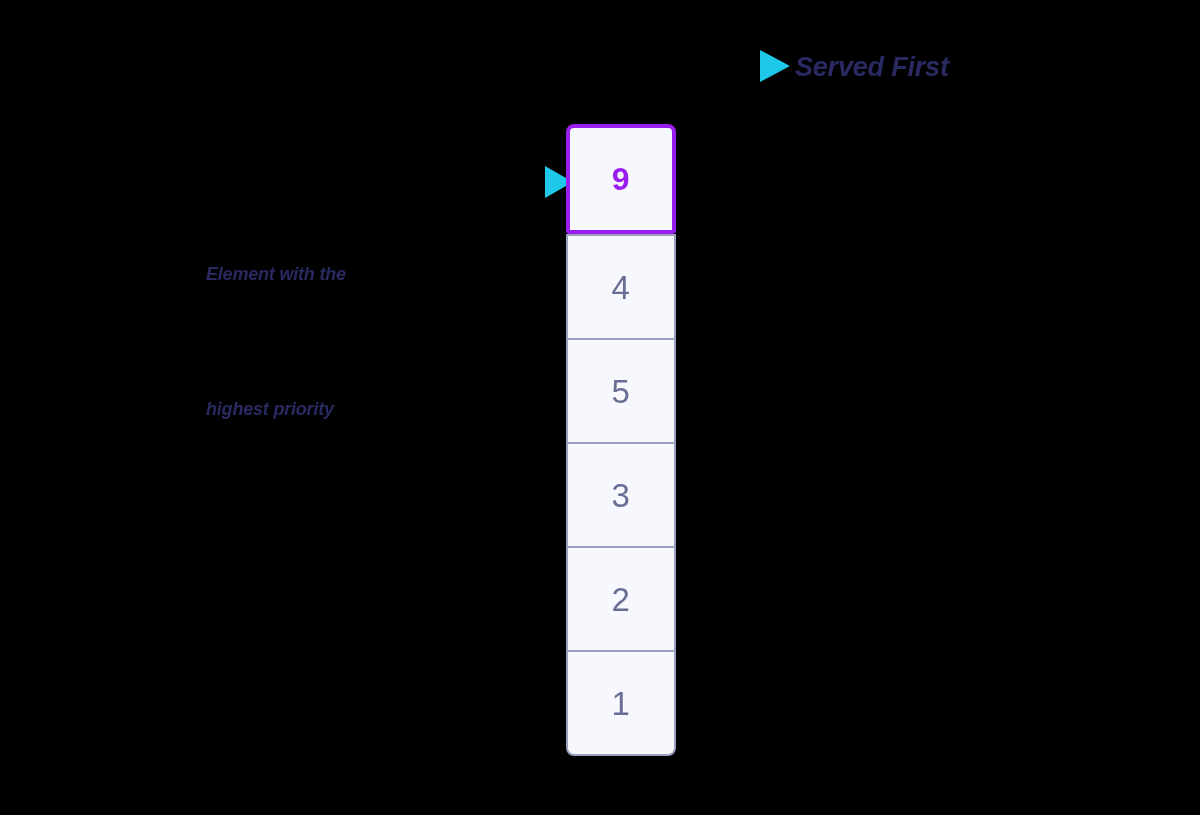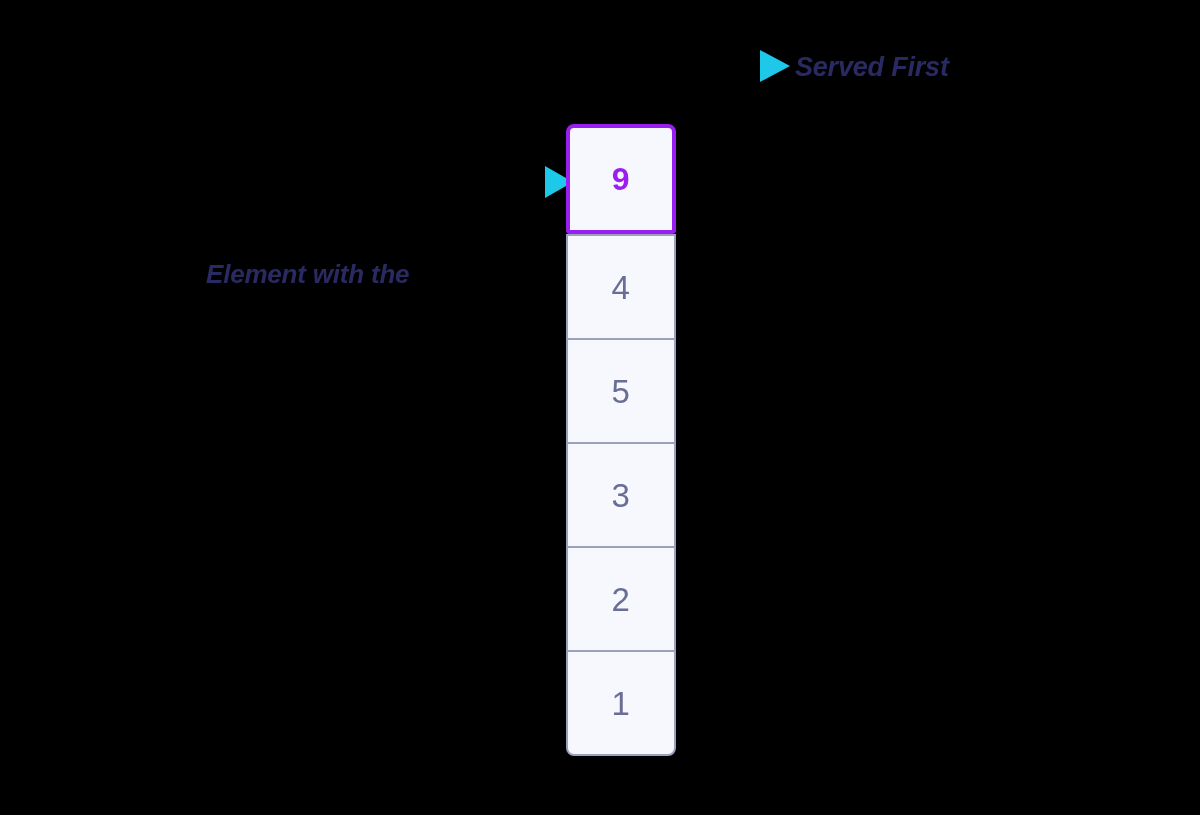--- a/index.html
+++ b/index.html
@@ -67,21 +67,21 @@
   .label-text {
     position: absolute;
     color: #2a2a62;
     font-weight: 700;
     white-space: pre;
     font-style: italic;
   }
   #label-priority {
     left: 206px;
     top: 162px;
-    font-size: 26px;
+    font-size: 18px;
     line-height: 45px;
     letter-spacing: -0.2px;
   }
   #label-served {
     left: 795px;
     top: 50px;
     font-size: 27px;
     line-height: 34px;
     letter-spacing: -0.2px;
   }
@@ -146,17 +146,18 @@
     <div class="pq-cell">
       <span class="pq-value">2</span>
     </div>
     <div class="pq-cell">
       <span class="pq-value">1</span>
     </div>
   </div>
 
   <div class="label-text" id="label-priority">
     <div>Element with the</div>
+    <div>highest priority</div>
   </div>
 
   <div class="label-text" id="label-served">Served First</div>
 
 </div>
 
 </body></html>

